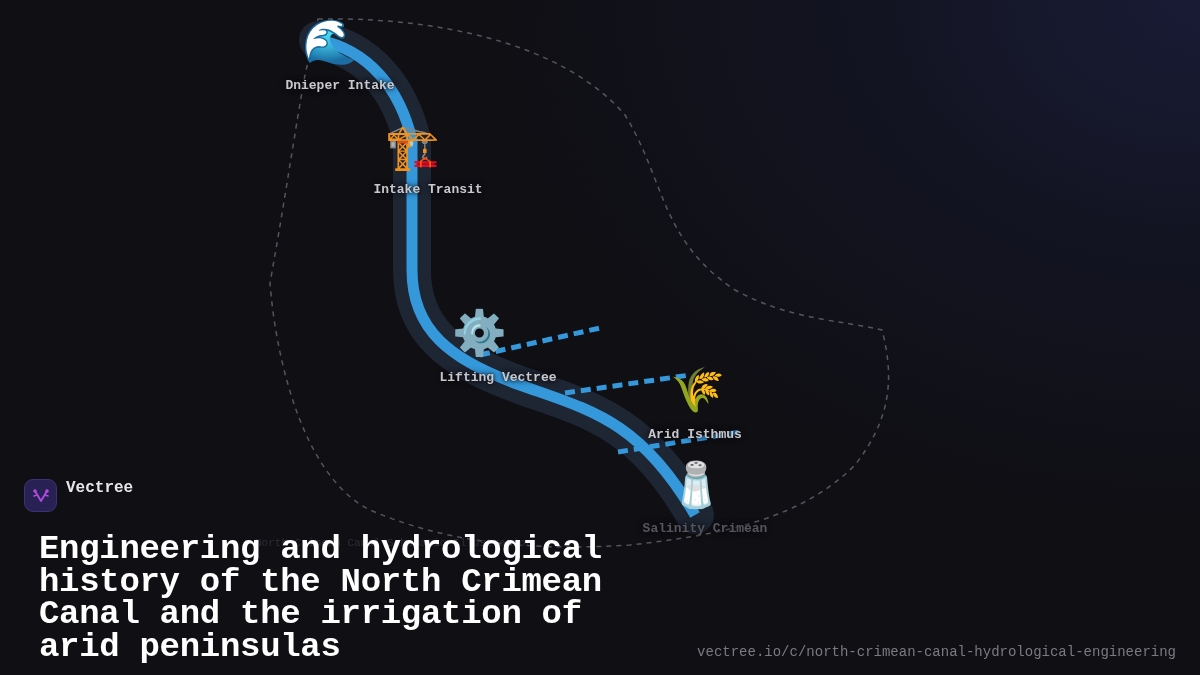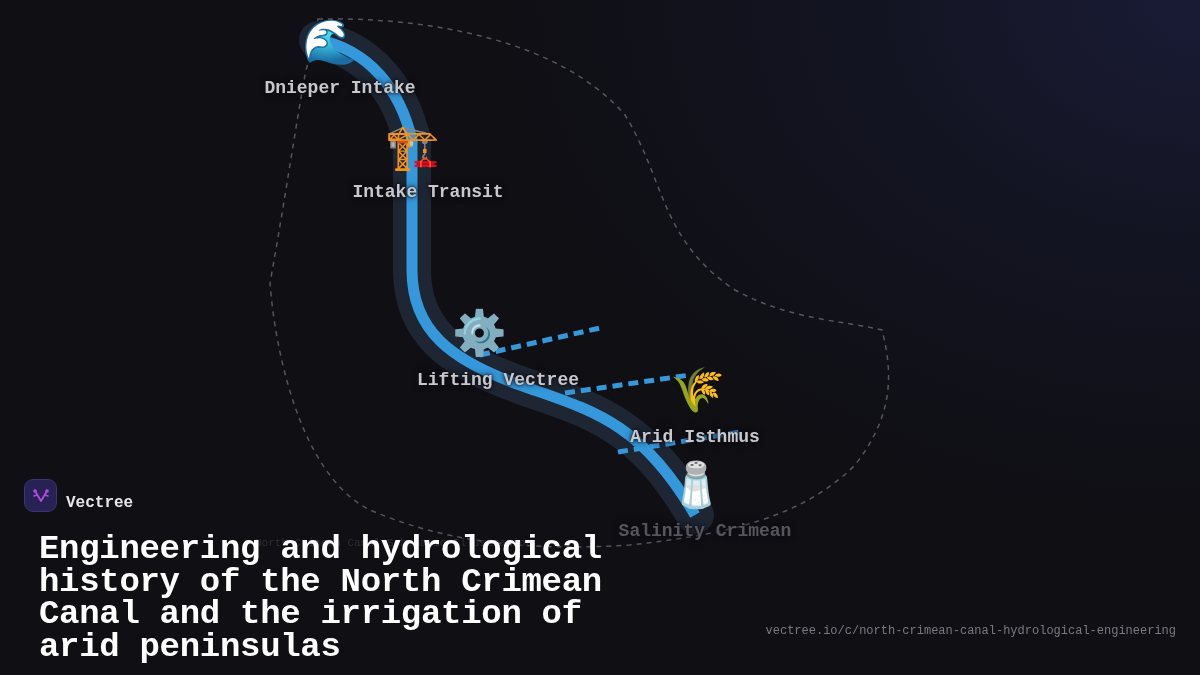--- a/index.html
+++ b/index.html
@@ -28,42 +28,42 @@
       position: absolute;
       font-size: 44px;
       line-height: 1;
       transform: translate(-50%, -50%);
       font-family: "DejaVu Sans", sans-serif;
     }
     .node-label {
       position: absolute;
       font-family: "Liberation Mono", "DejaVu Sans Mono", monospace;
       font-weight: bold;
-      font-size: 18px;
+      font-size: 13px;
       color: #c8c8cc;
       white-space: nowrap;
       transform: translateX(-50%);
       text-shadow: 0 0 6px #0f0f14, 0 0 3px #0f0f14;
     }
     .node-label.dim { color: #55555c; }
     .watermark {
       position: absolute;
       left: 255px;
       top: 537px;
       font-family: Liberation Mono, monospace;
       font-size: 11px;
       color: #2e2e36;
       white-space: nowrap;
     }
     .brand {
       position: absolute;
       left: 24px;
       top: 479px;
       display: flex;
-      align-items: flex-end;
+      align-items: flex-start;
       gap: 9px;
     }
     .brand-logo {
       width: 33px; height: 33px;
       border-radius: 9px;
       background: #272253;
       border: 1px solid #3a3470;
       box-sizing: border-box;
       display: flex;
       align-items: center;
@@ -84,23 +84,23 @@
       font-family: "Liberation Mono", "DejaVu Sans Mono", monospace;
       font-weight: bold;
       font-size: 34px;
       line-height: 32.5px;
       color: #ffffff;
       letter-spacing: -0.3px;
     }
     .url {
       position: absolute;
       right: 24px;
-      top: 624px;
+      top: 644px;
       font-family: "Liberation Mono", "DejaVu Sans Mono", monospace;
-      font-size: 12px;
+      font-size: 14px;
       color: #7a7a80;
       white-space: nowrap;
     }
   </style>
 </head>
 <body>
 
 <div class="stage">
 
   <svg class="map" viewBox="0 0 1200 675">

